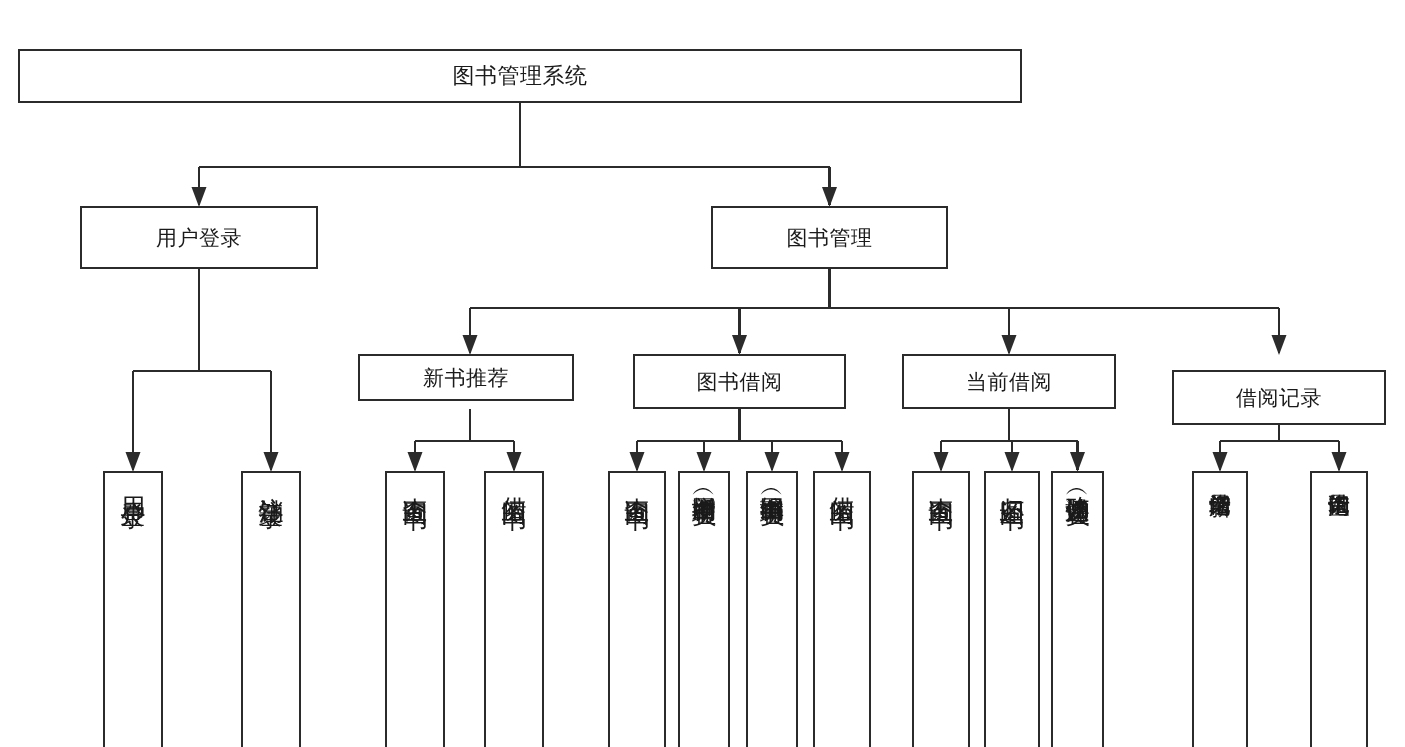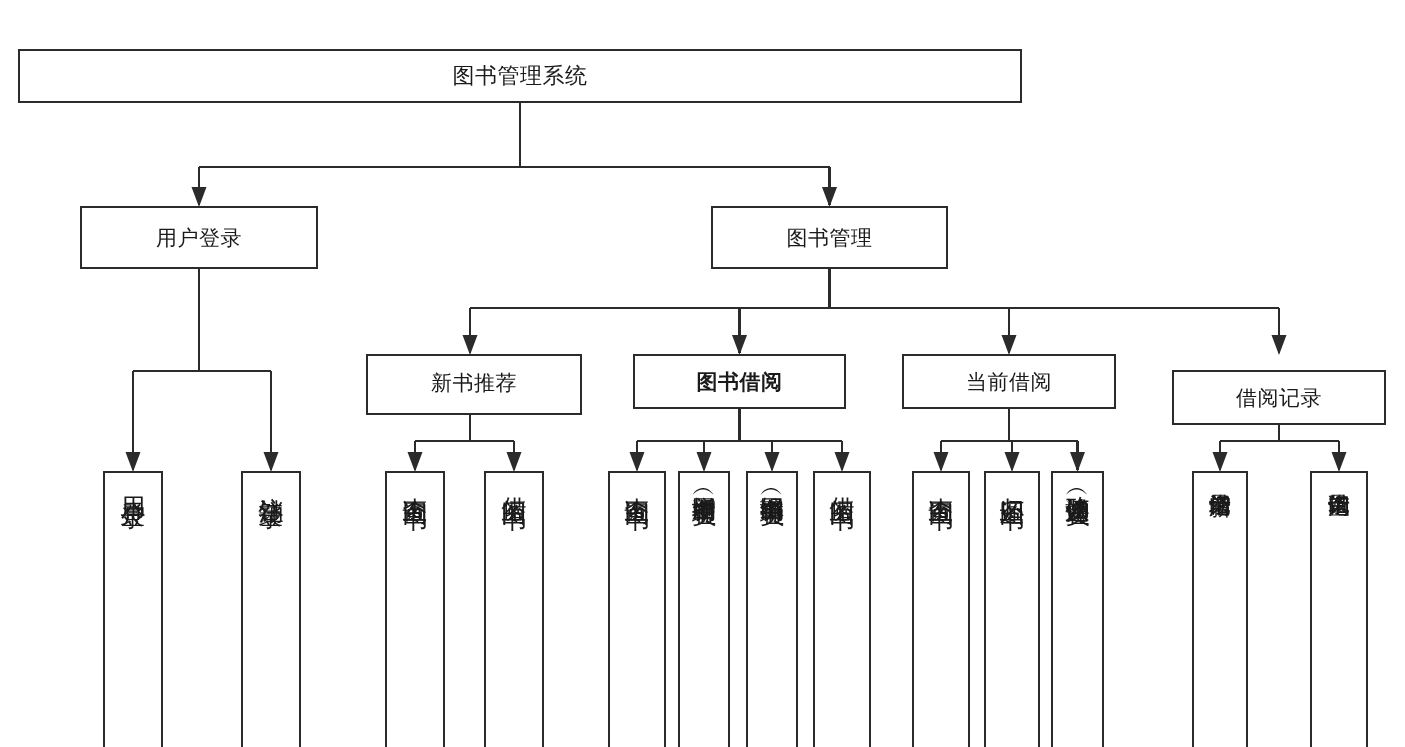--- a/index.html
+++ b/index.html
@@ -141,24 +141,24 @@
   <div id="nodes">
       <div class="node horiz root" style="left: 18px; top: 13px; width: 1004px; height: 54px;">
         <span class="label">图书管理系统</span>
       </div>
       <div class="node horiz" style="left: 80px; top: 170px; width: 238px; height: 63px;">
         <span class="label">用户登录</span>
       </div>
       <div class="node horiz" style="left: 711px; top: 170px; width: 237px; height: 63px; align-items: center;">
         <span class="label">图书管理</span>
       </div>
-      <div class="node horiz" style="left: 366px; top: 318px; width: 216px; height: 61px; font-family: Liberation Mono, monospace;">
+      <div class="node horiz" style="left: 358px; top: 318px; width: 216px; height: 47px;">
         <span class="label">新书推荐</span>
       </div>
-      <div class="node horiz" style="left: 633px; top: 318px; width: 213px; height: 55px; font-weight: bold;">
+      <div class="node horiz" style="left: 633px; top: 318px; width: 213px; height: 55px;">
         <span class="label">图书借阅</span>
       </div>
       <div class="node horiz" style="left: 902px; top: 318px; width: 214px; height: 55px; justify-content: center;">
         <span class="label">当前借阅</span>
       </div>
       <div class="node horiz" style="left: 1172px; top: 334px; width: 214px; height: 55px;">
         <span class="label">借阅记录</span>
       </div>
       <div class="node vert" style="left: 103px; top: 435px; width: 60px; height: 300px;">
         <span class="label">用户登录</span>

